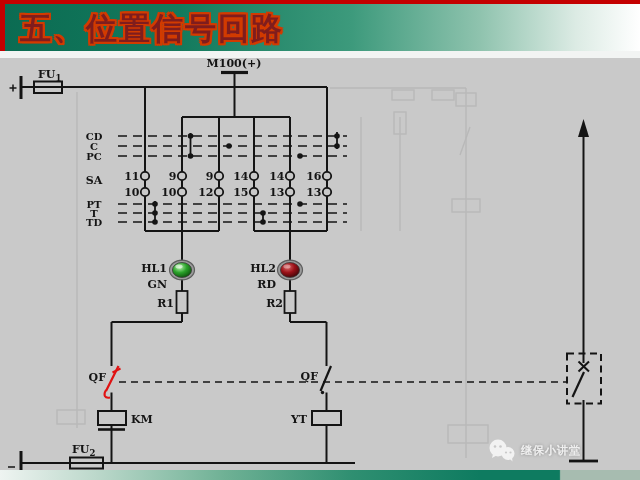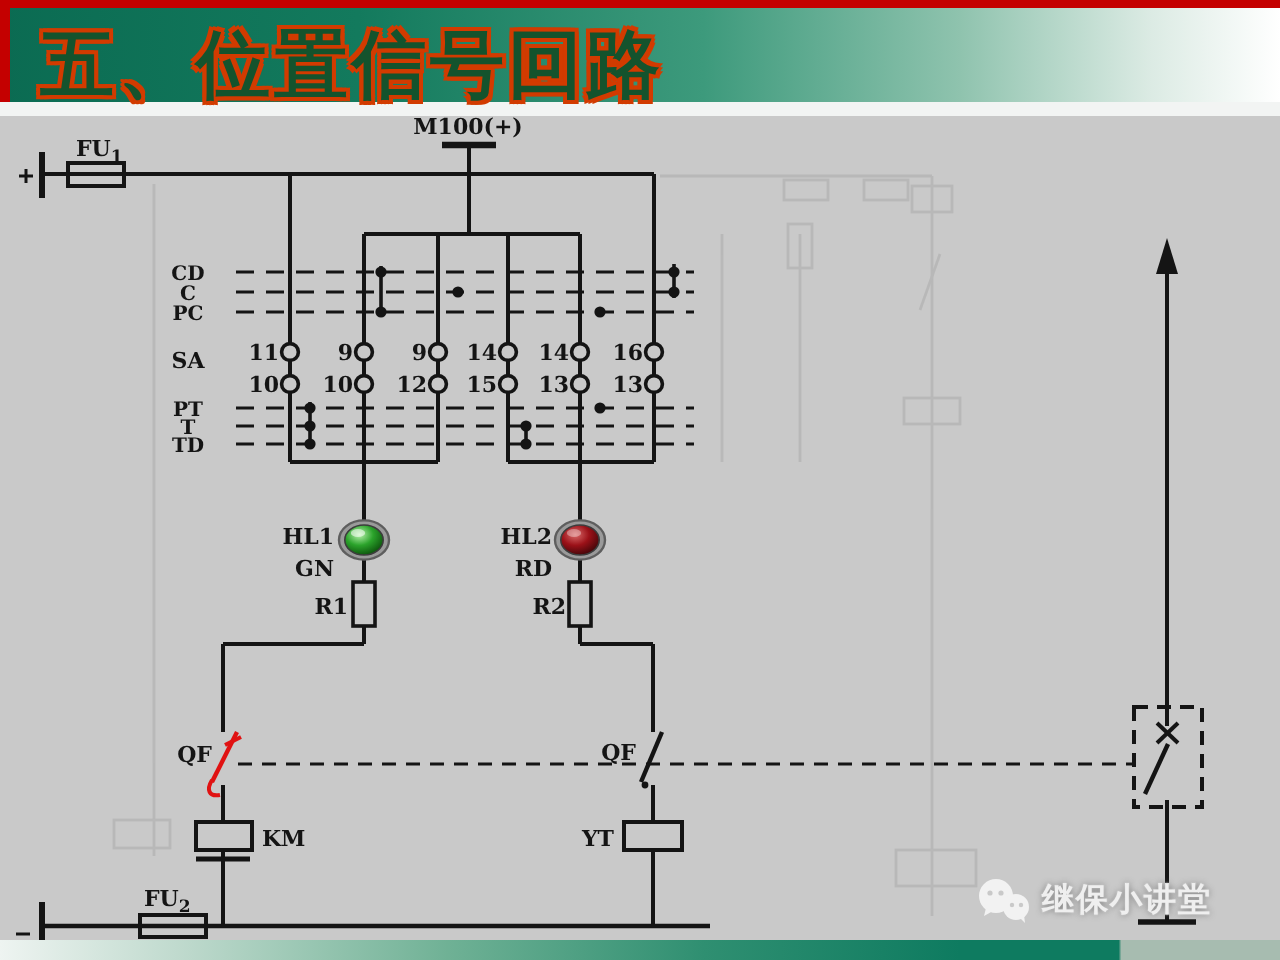--- a/index.html
+++ b/index.html
@@ -6,32 +6,32 @@
   body{width:640px;height:480px;overflow:hidden;background:#c9c9c9;position:relative;
        font-family:"DejaVu Serif","Liberation Serif",serif;}
   .stage{position:absolute;inset:0;width:640px;height:480px;}
 
   
   .header{position:absolute;left:0;top:0;width:640px;height:51px;z-index:3;
           background:linear-gradient(90deg,#0b6b52 0%,#137a5d 28%,#3d9a7c 55%,#8fc3ae 75%,#dcebe4 90%,#ffffff 100%);}
   .red-top{position:absolute;left:0;top:0;width:640px;height:4px;z-index:4;}
   .red-left{position:absolute;left:0;top:0;width:5px;height:51px;z-index:4;}
   .title{position:absolute;left:20px;top:8px;z-index:5;font-family:"DejaVu Sans","Liberation Sans",sans-serif;
-         font-weight:900;font-size:37px;letter-spacing:2px;color:#14532d;
+         font-weight:900;font-size:31px;letter-spacing:2px;color:#7f1d1d;
          text-shadow:-2px 0 #d23b00,2px 0 #d23b00,0 -2px #d23b00,0 2px #d23b00,
                      -2px -2px #d23b00,2px 2px #d23b00,2px -2px #d23b00,-2px 2px #d23b00;}
   .white-strip{position:absolute;left:0;top:51px;width:640px;height:7px;background:#f2f4f3;z-index:3;}
 
   
   .footer{position:absolute;left:0;top:470px;width:640px;height:10px;z-index:3;
           background:linear-gradient(90deg,#eef4f1 0%,#bcd8cb 15%,#6fb195 35%,#2f8f71 55%,#0e7b60 75%,#0e7b60 87.4%,#a7bcb0 87.6%,#a7bcb0 100%);}
 
   
   .watermark{position:absolute;left:488px;top:438px;z-index:4;display:flex;align-items:center;gap:5px;}
-  .wm-text{font-family:Liberation Mono, monospace;font-weight:bold;font-size:16px;
+  .wm-text{font-family:Liberation Mono, monospace;font-weight:bold;font-size:11px;
            letter-spacing:1px;color:#efefef;text-shadow:0 0 3px rgba(110,110,110,.9),0 0 1px #ffffff;}
 
   svg text{fill:#141414;font-family:"DejaVu Serif","Liberation Serif",serif;font-weight:bold;}
 </style>
 </head>
 <body>
 
 <div class="red-top" style="background:#c40000"></div>
 <div class="red-left" style="background:#c40000"></div>
 <div class="header"></div>

